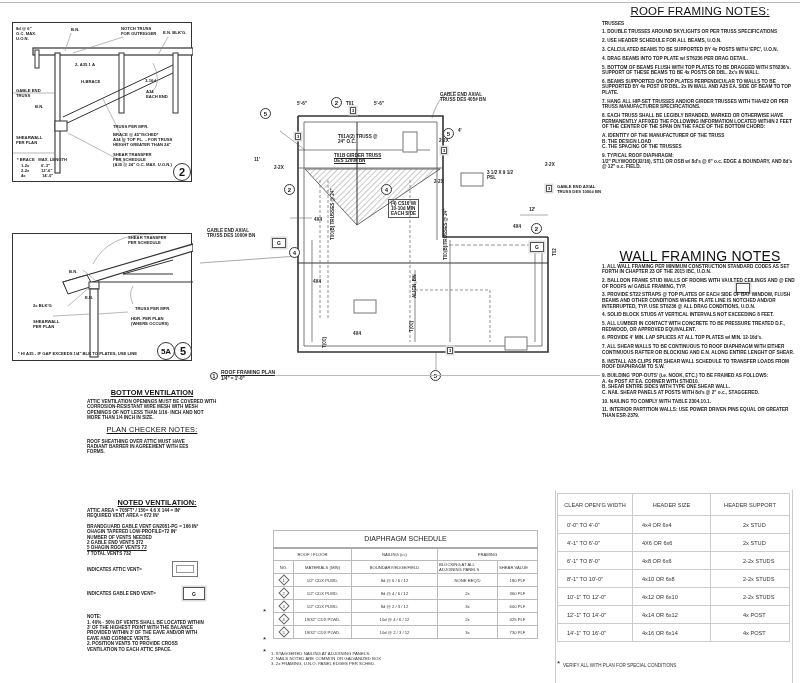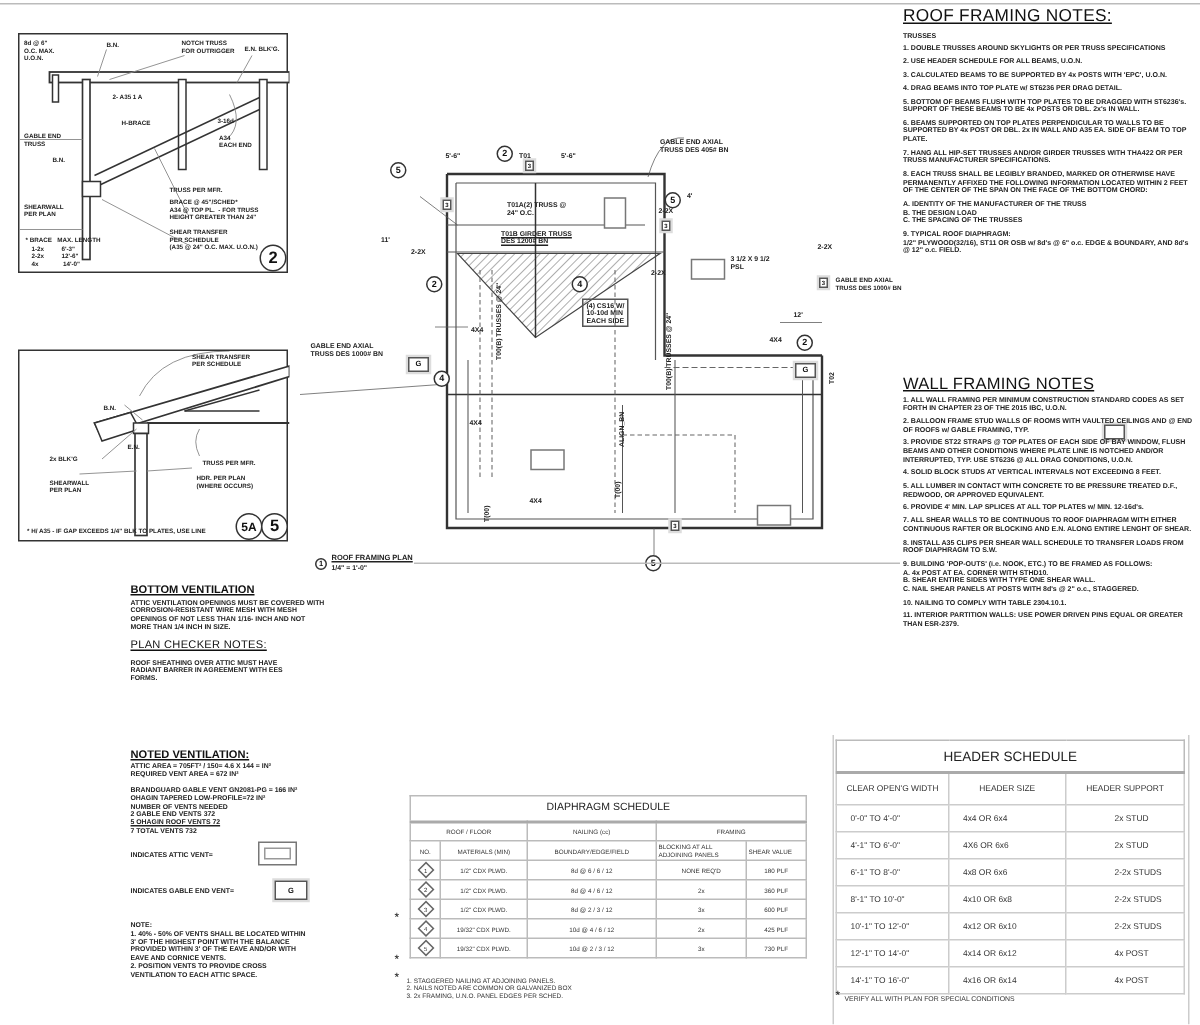--- a/index.html
+++ b/index.html
@@ -1,21 +1,21 @@
 <!DOCTYPE html>
 <html><head>
 <meta charset="utf-8">
 <style>
   * { box-sizing: border-box; margin: 0; padding: 0; }
   html, body { width: 800px; height: 683px; background: #ffffff; overflow: hidden; }
   body { position: relative; font-family: "Liberation Sans", sans-serif; color: #111; }
   .abs { position: absolute; }
   .tiny { font-size: 4.6px; line-height: 5.4px; font-weight: bold; color: #222; }
   .small { font-size: 5px; line-height: 6px; }
-  .note-h { font-family: "Liberation Sans", sans-serif; text-decoration: underline; color: #111; }
+  .note-h { font-family: "Liberation Sans", sans-serif; text-decoration: underline; color: #111; text-align: center; }
   .top-rule { position: absolute; left: 0; top: 0; width: 800px; height: 3px; border-bottom: 1px solid #bbb; }
 
   
   .detail-box { position: absolute; border: 1.5px solid #333; background: #fff; }
   .detail-label { position: absolute; font-size: 4.2px; line-height: 4.8px; color: #222; font-weight: bold; white-space: pre; }
   .circle { position: absolute; border: 1px solid #333; border-radius: 50%; background: #fff;
             display: flex; align-items: center; justify-content: center; font-size: 6px; font-weight: bold; }
   .big-circle { border-width: 1.5px; font-size: 11px; }
 
   
@@ -283,21 +283,21 @@
   <p>7. HANG ALL HIP-SET TRUSSES AND/OR GIRDER TRUSSES WITH THA422 OR PER TRUSS MANUFACTURER SPECIFICATIONS.</p>
   <p>8. EACH TRUSS SHALL BE LEGIBLY BRANDED, MARKED OR OTHERWISE HAVE PERMANENTLY AFFIXED THE FOLLOWING INFORMATION LOCATED WITHIN 2 FEET OF THE CENTER OF THE SPAN ON THE FACE OF THE BOTTOM CHORD:</p>
   <p style="white-space:pre-line">A. IDENTITY OF THE MANUFACTURER OF THE TRUSS
 B. THE DESIGN LOAD
 C. THE SPACING OF THE TRUSSES</p>
   <p style="white-space:pre-line">9. TYPICAL ROOF DIAPHRAGM:
 1/2" PLYWOOD(32/16), ST11 OR OSB w/ 8d's @ 6" o.c. EDGE &amp; BOUNDARY, AND 8d's @ 12" o.c. FIELD.</p>
 </div>
 
 <div class="notes" style="left:602px; top:254px; width:196px;">
-  <div class="note-h" style="font-size:11px;font-weight:normal;letter-spacing:0.2px;margin-bottom:4px">WALL FRAMING NOTES</div>
+  <div class="note-h" style="font-size:14px;font-weight:normal;letter-spacing:0.2px;margin-bottom:4px">WALL FRAMING NOTES</div>
   <p>1. ALL WALL FRAMING PER MINIMUM CONSTRUCTION STANDARD CODES AS SET FORTH IN CHAPTER 23 OF THE 2015 IBC, U.O.N.</p>
   <p>2. BALLOON FRAME STUD WALLS OF ROOMS WITH VAULTED CEILINGS AND @ END OF ROOFS w/ GABLE FRAMING, TYP.</p>
   <p>3. PROVIDE ST22 STRAPS @ TOP PLATES OF EACH SIDE OF BAY WINDOW, FLUSH BEAMS AND OTHER CONDITIONS WHERE PLATE LINE IS NOTCHED AND/OR INTERRUPTED, TYP.  USE ST6236 @ ALL DRAG CONDITIONS, U.O.N.</p>
   <p>4. SOLID BLOCK STUDS AT VERTICAL INTERVALS NOT EXCEEDING 8 FEET.</p>
   <p>5. ALL LUMBER IN CONTACT WITH CONCRETE TO BE PRESSURE TREATED D.F., REDWOOD, OR APPROVED EQUIVALENT.</p>
   <p>6. PROVIDE 4' MIN. LAP SPLICES AT ALL TOP PLATES  w/ MIN. 12-16d's.</p>
   <p>7. ALL SHEAR WALLS TO BE CONTINUOUS TO ROOF DIAPHRAGM WITH EITHER CONTINUOUS RAFTER OR BLOCKING AND E.N. ALONG ENTIRE LENGHT OF SHEAR.</p>
   <p>8. INSTALL A35 CLIPS PER SHEAR WALL SCHEDULE TO TRANSFER LOADS FROM ROOF DIAPHRAGM TO S.W.</p>
   <p style="white-space:pre-line">9. BUILDING 'POP-OUTS' (i.e. NOOK, ETC.) TO BE FRAMED AS FOLLOWS:
 A. 4x POST AT EA. CORNER WITH STHD10.
@@ -367,23 +367,20 @@
 <div class="abs small" style="left:271px;top:651px;font-size:4.3px;line-height:5.2px;color:#333">
   <div>1.  STAGGERED NAILING AT ADJOINING PANELS.</div>
   <div>2.  NAILS NOTED ARE COMMON OR GALVANIZED BOX</div>
   <div>3.  2x FRAMING, U.N.O.  PANEL EDGES PER SCHED.</div>
 </div>
 
 <div class="frame-line" style="left:555px;top:490px;width:1px;height:193px"></div>
 <div class="frame-line" style="left:792px;top:490px;width:1px;height:193px"></div>
 <table class="htable">
   <tbody>
-      <tr class="ttl">
-    <td colspan="3">HEADER SCHEDULE</td>
-  </tr>
   <tr class="hdr">
     <td style="width:75px">CLEAR OPEN'G WIDTH</td>
     <td style="width:78px">HEADER SIZE</td>
     <td>HEADER SUPPORT</td>
   </tr>
   <tr>
     <td>0'-0" TO 4'-0"</td>
     <td>4x4 OR 6x4</td>
     <td class="c3">2x STUD</td>
   </tr>

